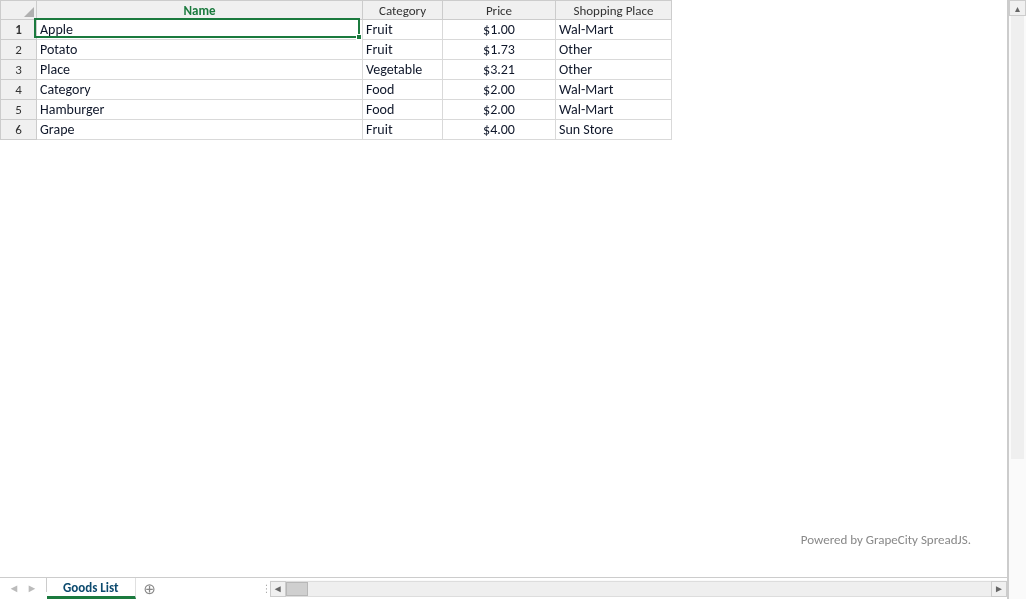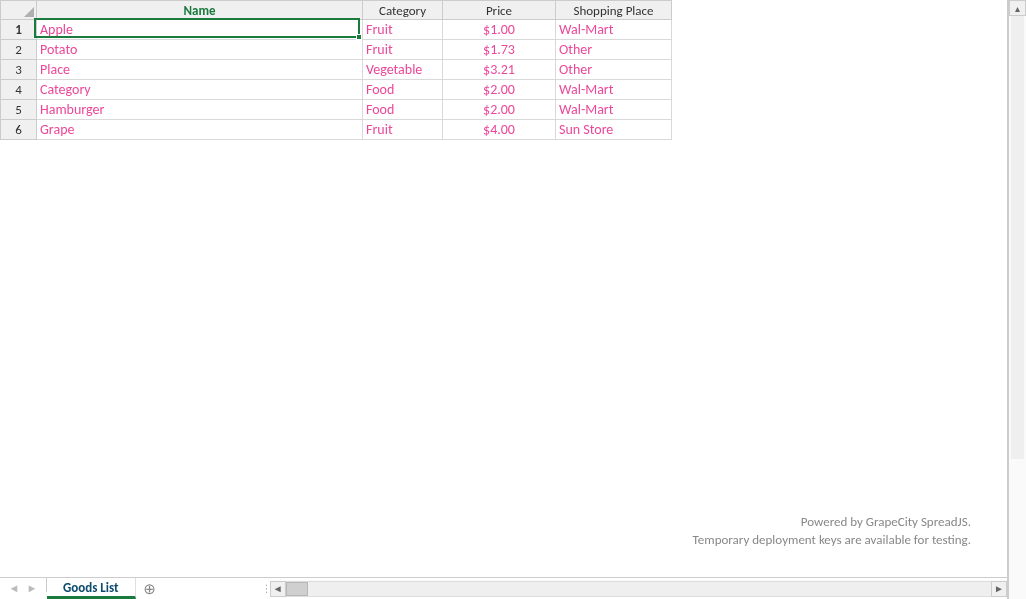--- a/index.html
+++ b/index.html
@@ -83,21 +83,21 @@
     th.row-head.active {
       font-weight: bold;
       color: #333;
     }
     td.cell {
       border: 1px solid #d9d9d9;
       padding: 1px 3px;
       height: 19px;
       line-height: 17px;
       font-size: 14px;
-      color: #ec4899;
+      color: #0f172a;
       overflow: hidden;
       white-space: nowrap;
     }
     td.cell.price {
       text-align: center;
     }
     .selection-box {
       position: absolute;
       border: 2px solid #1b7a3e;
       pointer-events: none;
@@ -313,21 +313,20 @@
           <td class="cell">Sun Store</td>
         </tr>
       </tbody>
         </table>
       <div class="selection-box">
         <div class="selection-handle"></div>
       </div>
 
       <div class="eval-notice">
         <div>Powered by GrapeCity SpreadJS.</div>
-        <div>Temporary deployment keys are available for testing.</div>
       </div>
     </div>
 
     <div class="bottom-bar">
       <div class="tab-nav">
         <div class="tab-nav-btn">◄</div>
         <div class="tab-nav-btn">►</div>
       </div>
       <div class="tab-nav-sep"></div>
       <div class="tab-label">Goods List</div>

